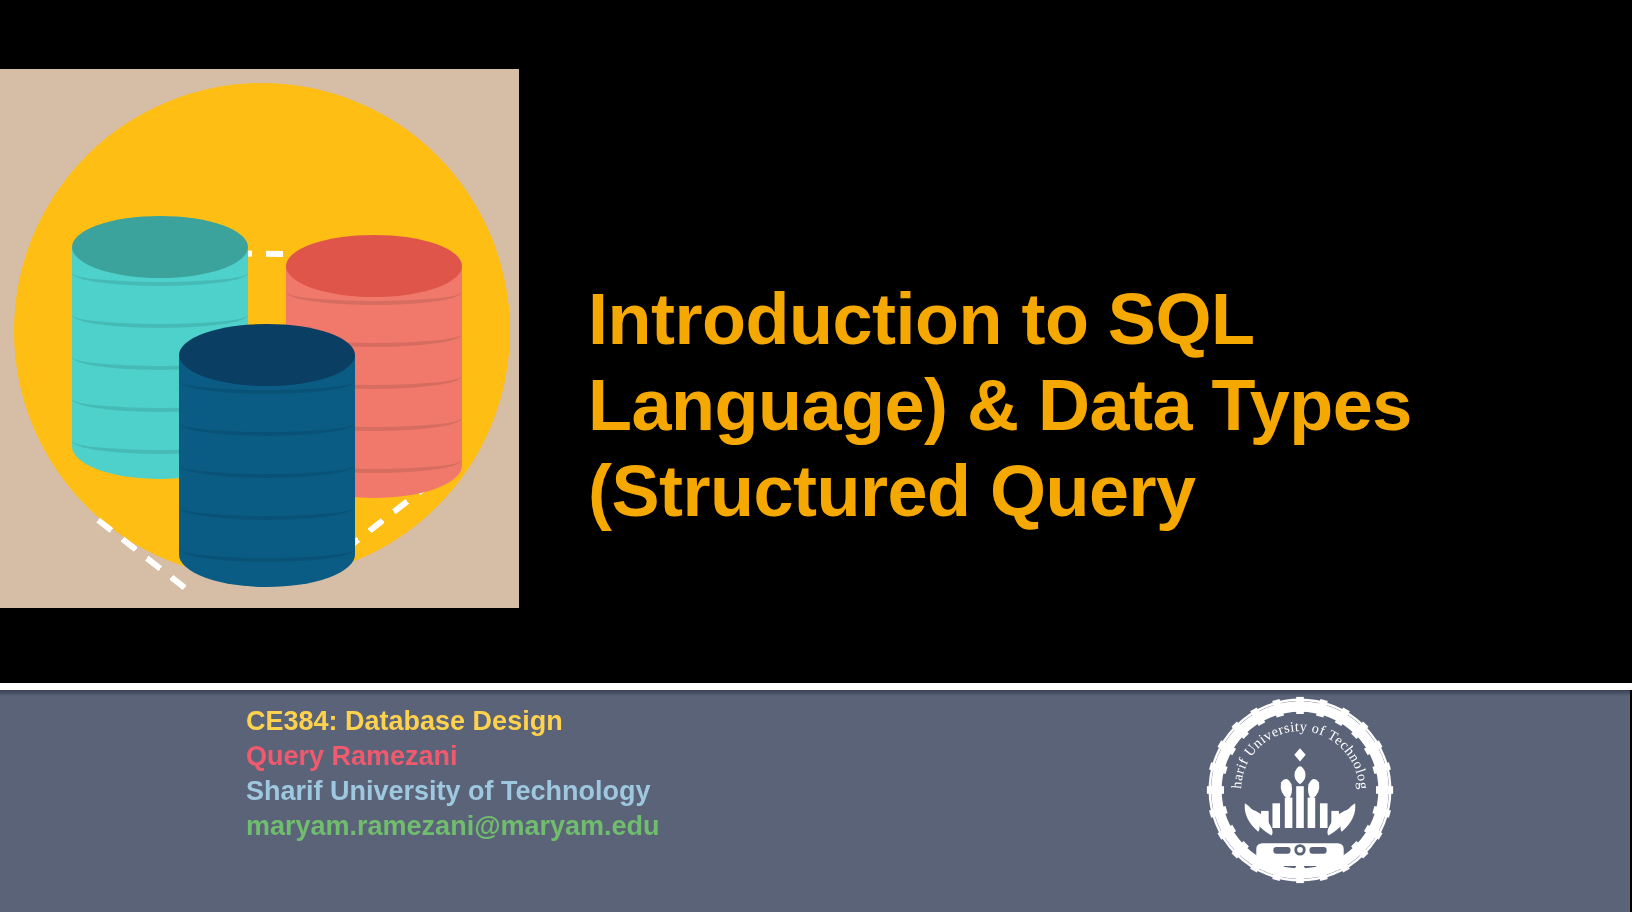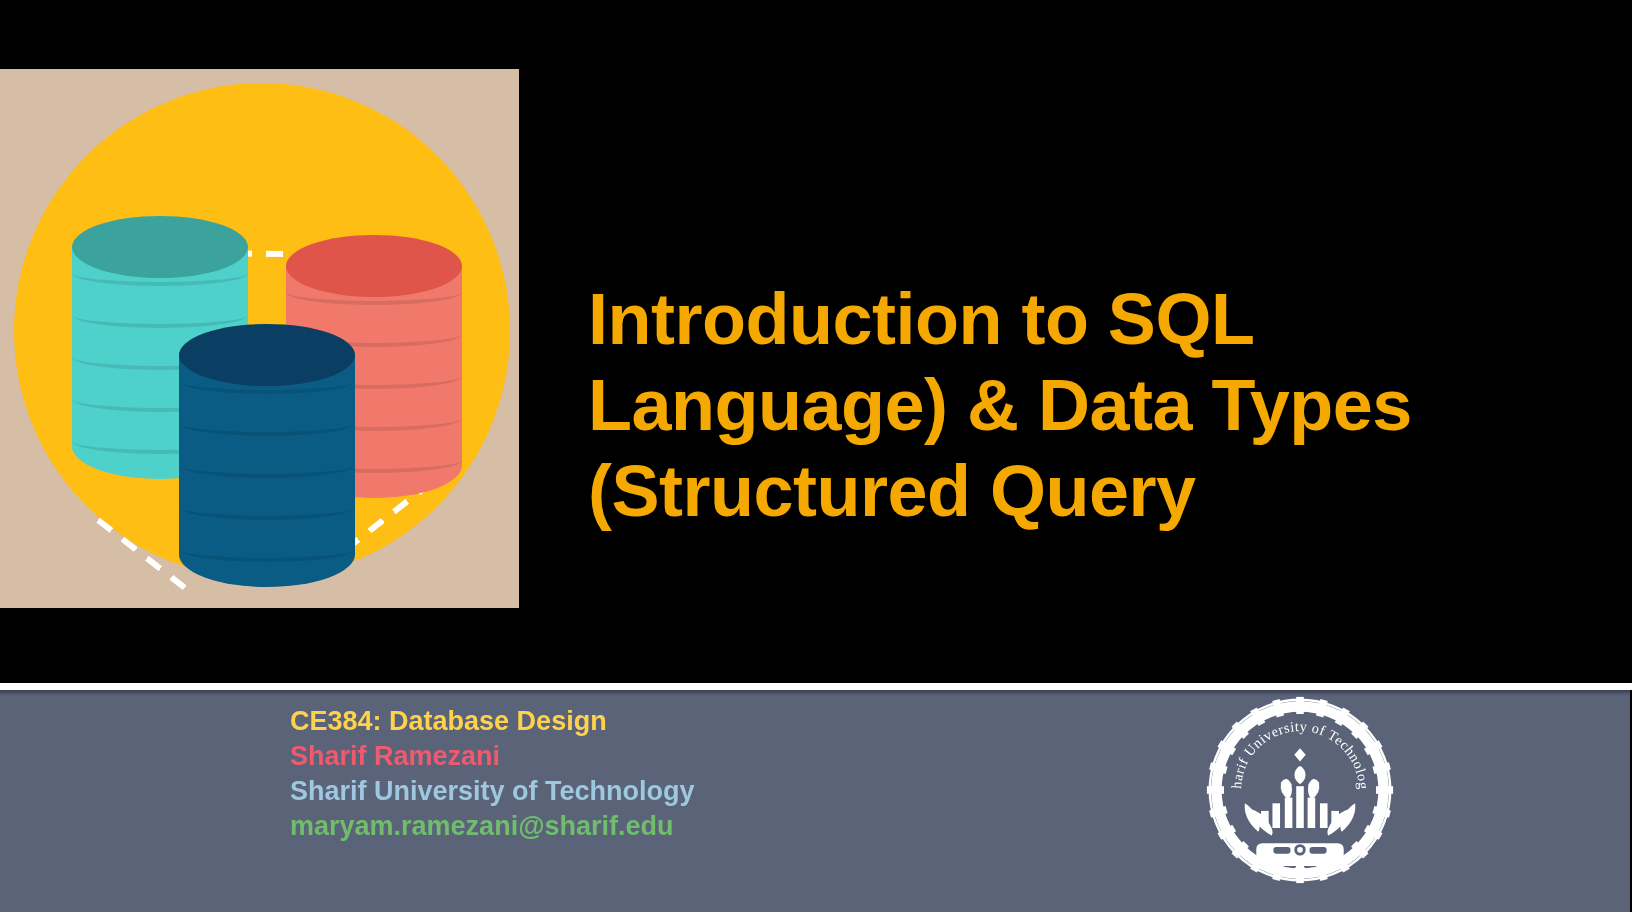--- a/index.html
+++ b/index.html
@@ -148,21 +148,20 @@
     position: absolute;
     left: 0; top: 0;
     width: 100%;
     height: 6px;
     background: linear-gradient(to bottom, rgba(30,35,50,0.55), rgba(91,99,121,0));
   }
   .credits {
     position: absolute;
     left: 246px;
     top: 14px;
-    margin-left: 44px;
   }
   .credit-line {
     font-size: 27px;
     line-height: 35px;
     font-weight: 700;
     white-space: nowrap;
   }
   .credit-course { color: #ffd24d; }
   .credit-name   { color: #ef5a6e; }
   .credit-univ   { color: #9ec8e0; }
@@ -227,23 +226,23 @@
     <div class="title-line">(Structured Query</div>
   </div>
 
   <div class="footer-divider"></div>
 
   <div class="footer">
     <div class="footer-top-shade"></div>
 
     <div class="credits">
       <div class="credit-line credit-course">CE384: Database Design</div>
-      <div class="credit-line credit-name">Sharif Ramezani</div>
+      <div class="credit-line credit-name">Query Ramezani</div>
       <div class="credit-line credit-univ">Sharif University of Technology</div>
-      <div class="credit-line credit-email">maryam.ramezani@sharif.edu</div>
+      <div class="credit-line credit-email">maryam.ramezani@maryam.edu</div>
     </div>
 
     <div class="logo">
       <svg viewBox="0 0 200 200" xmlns="http://www.w3.org/2000/svg">
         <defs>
           <path id="arcpath" d="M 38,100 A 62,62 0 0 1 162,100" fill="none"></path>
           <mask id="gearmask">
             <rect x="0" y="0" width="200" height="200" fill="#000"></rect>
             <g fill="#fff">
               <circle cx="100" cy="100" r="94"></circle>

